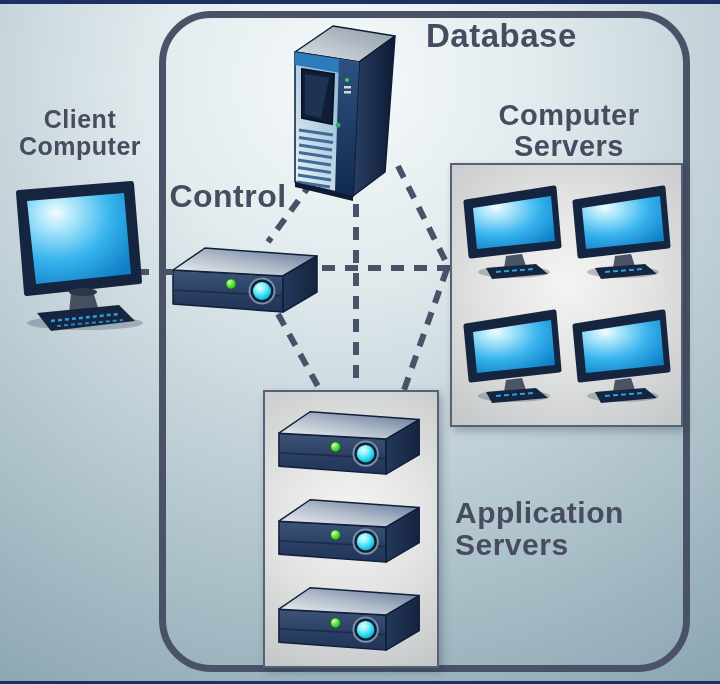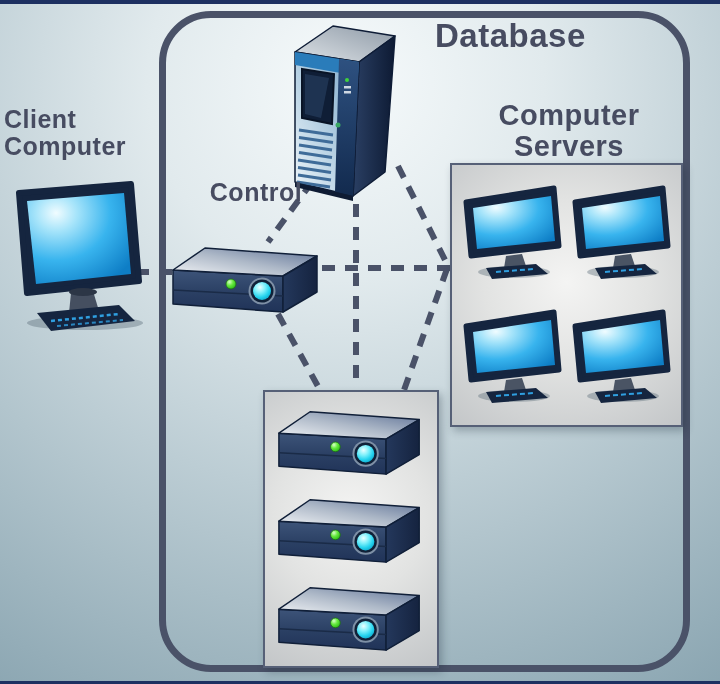--- a/index.html
+++ b/index.html
@@ -26,23 +26,23 @@
   #network-panel{left:450px;top:163px;width:233px;height:264px;
     display:grid;grid-template-columns:1fr 1fr;grid-template-rows:1fr 1fr;
     padding:6px;align-items:center;justify-items:center;}
   #appservers-panel{left:263px;top:390px;width:176px;height:278px;
     display:flex;flex-direction:column;justify-content:space-evenly;align-items:center;}
   .label{
     position:absolute;z-index:4;color:#474c61;font-weight:bold;
     letter-spacing:0.5px;line-height:1.08;white-space:nowrap;
   }
   .label span{display:block;}
-  #client-label{left:4px;top:106px;width:152px;text-align:left;font-size:25px;}
-  #control-label{left:166px;top:179px;width:124px;text-align:center;font-size:25px;margin-left:28px;}
-  #database-label{left:435px;top:18px;font-size:33px;}
+  #client-label{left:4px;top:106px;width:152px;text-align:center;font-size:25px;}
+  #control-label{left:166px;top:179px;width:124px;text-align:center;font-size:32px;}
+  #database-label{left:426px;top:18px;font-size:33px;}
   #network-label{left:455px;top:100px;width:228px;text-align:center;font-size:29px;}
   #appservers-label{left:455px;top:497px;font-size:30px;}
   .defs-holder{position:absolute;width:0;height:0;overflow:hidden;}
 </style>
 </head>
 <body>
 
 <svg class="defs-holder" aria-hidden="true">
   <defs>
     <radialGradient id="g-screen" cx="28%" cy="22%" r="90%">
@@ -141,20 +141,24 @@
   <div class="label" id="control-label">
     <span>Control</span>
   </div>
   <div class="label" id="database-label">
     <span>Database</span>
   </div>
   <div class="label" id="network-label">
     <span>Computer</span>
     <span>Servers</span>
   </div>
+  <div class="label" id="appservers-label">
+    <span>Application</span>
+    <span>Servers</span>
+  </div>
 
   <svg class="device" style="left:10px;top:181px;" width="138" height="150" viewBox="0 0 136 150">
     <ellipse cx="74" cy="142" rx="58" ry="7" fill="#5a6b78" opacity="0.40"></ellipse>
     <polygon points="8,12 120,3 128,100 16,112" fill="#15253f" stroke="#15253f" stroke-width="6" stroke-linejoin="round"></polygon>
     <polygon points="16,20 113,12 120,93 25,103" fill="url(#g-screen)"></polygon>
     <polygon points="60,112 82,110 88,130 58,132" fill="#454f60"></polygon>
     <ellipse cx="72" cy="111" rx="14" ry="4" fill="#2c3646"></ellipse>
     <polygon points="26,132 108,124 124,140 40,150" fill="#15253f"></polygon>
     <path d="M40,140 L108,133" stroke="#2f9fe0" stroke-width="2.5" stroke-dasharray="4 3" fill="none"></path>
     <path d="M46,145 L112,139" stroke="#2f9fe0" stroke-width="2" stroke-dasharray="4 3" fill="none" opacity="0.8"></path>

